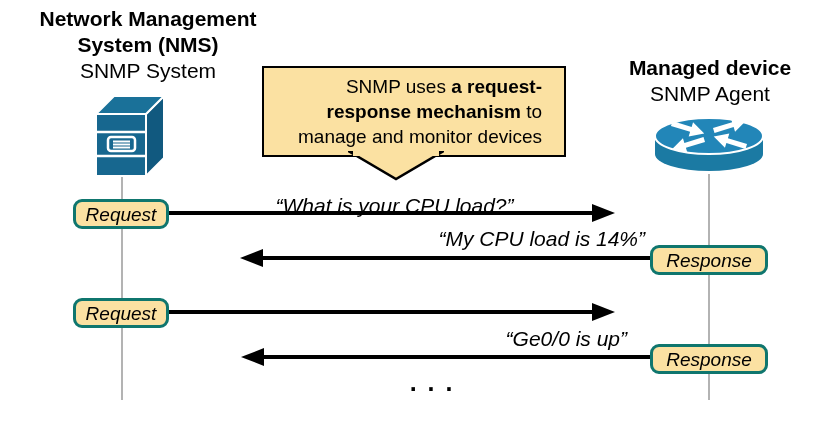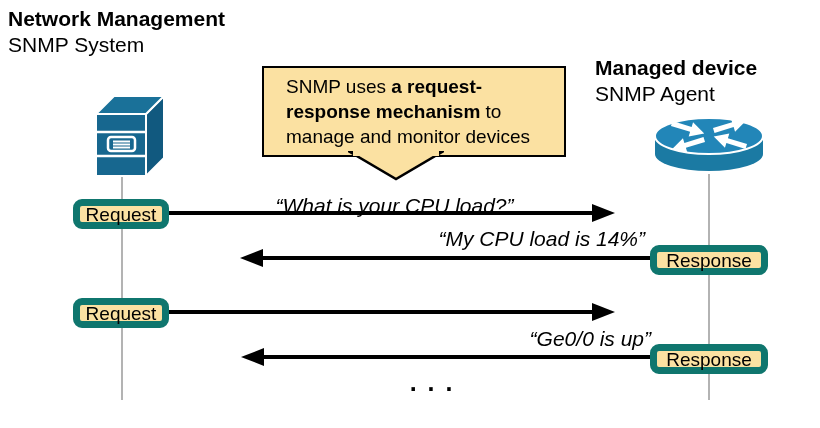--- a/index.html
+++ b/index.html
@@ -3,63 +3,64 @@
 <meta charset="utf-8">
 <style>
   html,body{margin:0;padding:0;background:#fff;}
   .stage{
     position:relative;width:820px;height:428px;background:#ffffff;
     font-family:"Liberation Sans",sans-serif;color:#000;overflow:hidden;
   }
   .abs{position:absolute;}
 
   
-  .hdr{text-align:left;line-height:26px;font-size:21px;}
+  .hdr{text-align:center;line-height:26px;font-size:21px;}
   .hdr .bold{font-weight:bold;}
 
   
   .callout{
     left:262px;top:66px;width:304px;box-sizing:border-box;
     background:#FBE1A2;border:2.5px solid #000;
-    padding:6px 22px;text-align:left;
+    padding:6px 22px;text-align:right;
     font-size:19px;line-height:25px;
   }
   .callout .b{font-weight:bold;}
   .callout-tail{left:84px;top:calc(100% - 4px);position:absolute;}
 
   
   .lifeline{width:2px;background:#b3b3b3;}
 
   
   .msg{
     font-style:italic;font-size:21px;line-height:24px;white-space:nowrap;
   }
   .msg.l{text-align:left;}
   .msg.r{text-align:right;}
 
   .tag{
     box-sizing:border-box;height:30px;background:#FBE1A2;
-    border:7px solid #0f766e;border-radius:9px;
+    border:3px solid #0f766e;border-radius:9px;
     display:flex;align-items:center;justify-content:center;
-    font-size:19px;line-height:19px;
+    font-size:19px;line-height:19px;font-style:italic;
   }
 
   .shaft{height:4px;background:#000;}
   .ah-right{width:0;height:0;border-top:9px solid transparent;border-bottom:9px solid transparent;border-left:23px solid #000;}
   .ah-left{width:0;height:0;border-top:9px solid transparent;border-bottom:9px solid transparent;border-right:23px solid #000;}
 
   .dots{font-weight:bold;font-size:25px;letter-spacing:2px;text-align:center;white-space:nowrap;}
 </style>
 </head>
 <body>
 
 <div class="stage">
 
   <div class="abs hdr" style="left:8px;top:6px;width:280px;">
     <div class="bold">Network Management</div>
+    <div class="bold">System (NMS)</div>
     <div>SNMP System</div>
   </div>
 
   <div class="abs hdr" style="left:595px;top:55px;width:230px;">
     <div class="bold">Managed device</div>
     <div>SNMP Agent</div>
   </div>
 
   <div class="abs lifeline" style="left:121px;top:177px;height:223px;"></div>
   <div class="abs lifeline" style="left:708px;top:174px;height:226px;"></div>
@@ -115,20 +116,20 @@
 
   <div class="abs msg r" style="left:300px;top:227px;width:345px;">“My CPU load is 14%”</div>
   <div class="abs shaft" style="left:260px;top:256px;width:392px;"></div>
   <div class="abs ah-left" style="left:240px;top:249px;"></div>
   <div class="abs tag" style="left:650px;top:245px;width:118px;">Response</div>
 
   <div class="abs shaft" style="left:168px;top:310px;width:426px;"></div>
   <div class="abs ah-right" style="left:592px;top:303px;"></div>
   <div class="abs tag" style="left:73px;top:298px;width:96px;">Request</div>
 
-  <div class="abs msg r" style="left:308px;top:327px;width:343px;">“Ge0/0 is up”</div>
+  <div class="abs msg r" style="left:284px;top:327px;width:343px;">“Ge0/0 is up”</div>
   <div class="abs shaft" style="left:261px;top:355px;width:391px;"></div>
   <div class="abs ah-left" style="left:241px;top:348px;"></div>
   <div class="abs tag" style="left:650px;top:344px;width:118px;">Response</div>
 
   <div class="abs dots" style="left:392px;top:368px;width:80px;">. . .</div>
 
 </div>
 
 </body></html>

